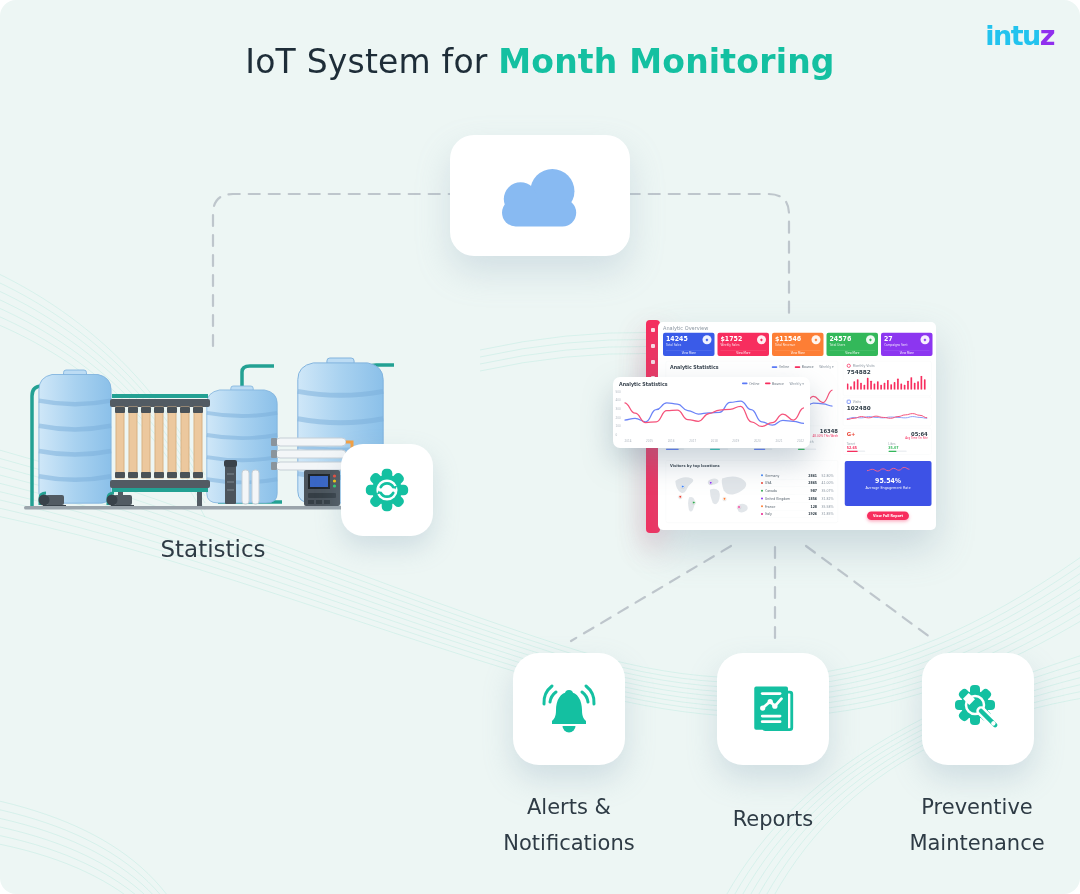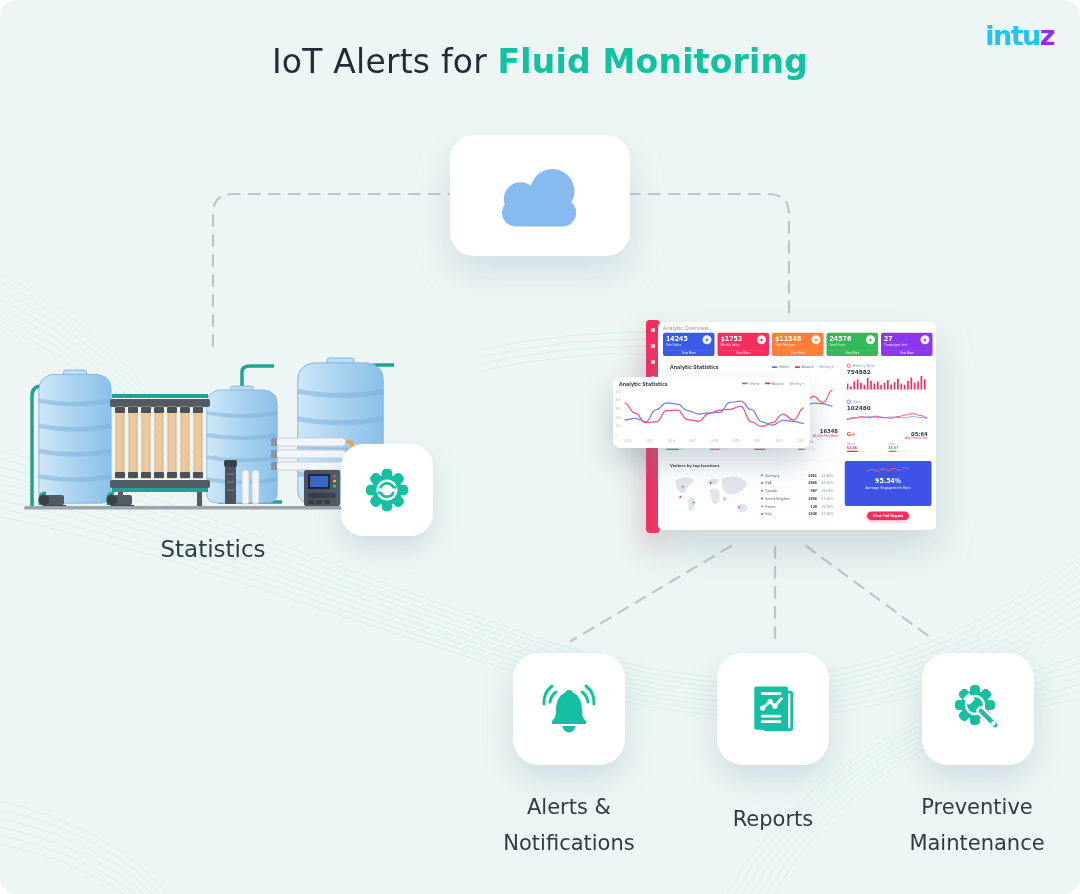--- a/index.html
+++ b/index.html
@@ -147,21 +147,21 @@
       <path d="M480 371 Q650 333 830 377"></path>
     </svg>
 
   <svg id="connectors" width="1080" height="894">
     <path d="M 213 346 L 213 214 Q 213 194 233 194 L 768 194 Q 789 194 789 214 L 789 318"></path>
     <path d="M 731 546 L 571 641"></path>
     <path d="M 775 547 L 775 642"></path>
     <path d="M 806 546 L 934 640"></path>
   </svg>
 
-  <div class="title"><span>IoT Alerts for </span><span class="hl">Fluid Monitoring</span></div>
+  <div class="title"><span>IoT System for </span><span class="hl">Month Monitoring</span></div>
   <div class="logo"><span>intu</span><span class="z">z</span></div>
 
   <div class="cloud-card">
     <svg viewBox="0 0 120 76" width="106">
       <g fill="#88baf2">
         <circle cx="74" cy="33" r="25"></circle>
         <circle cx="38" cy="42" r="19"></circle>
         <rect x="17" y="42" width="84" height="31" rx="15.5"></rect>
       </g>
     </svg>

